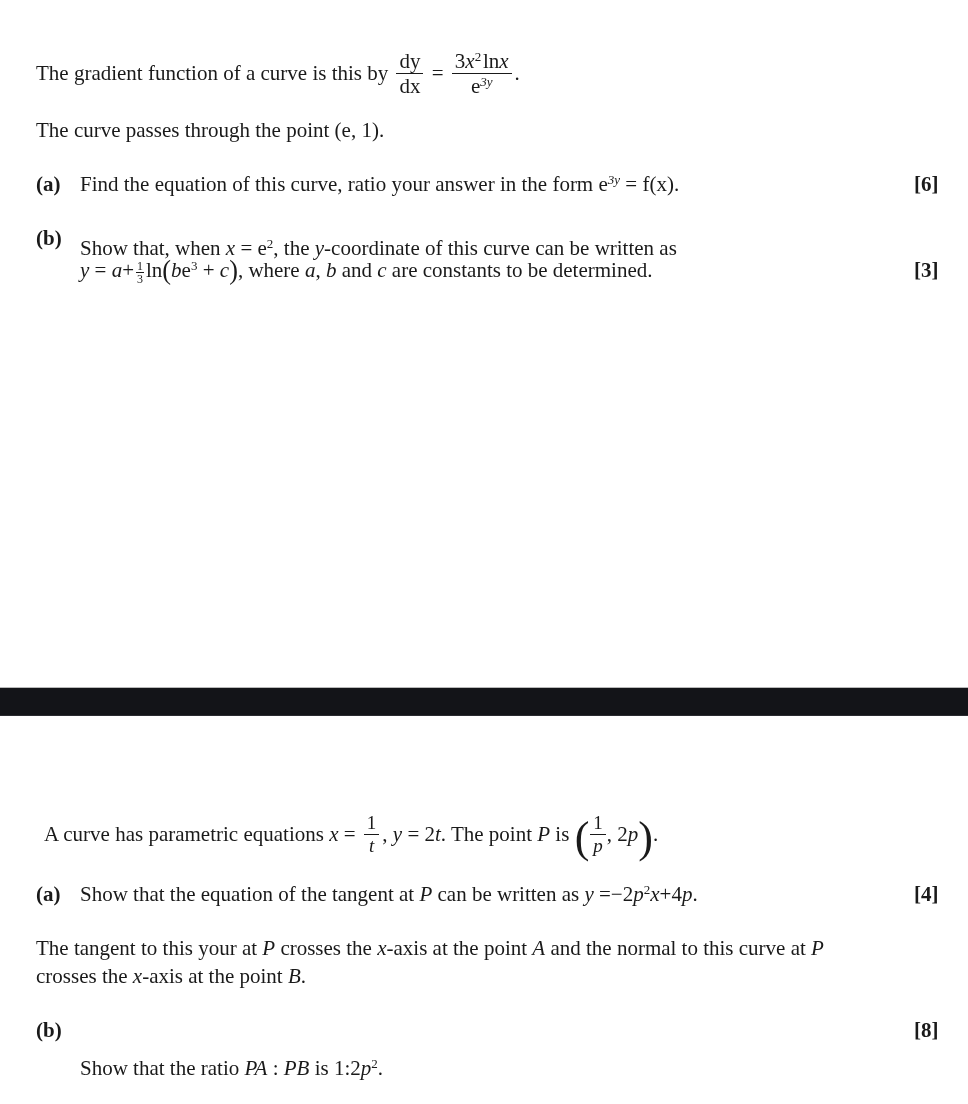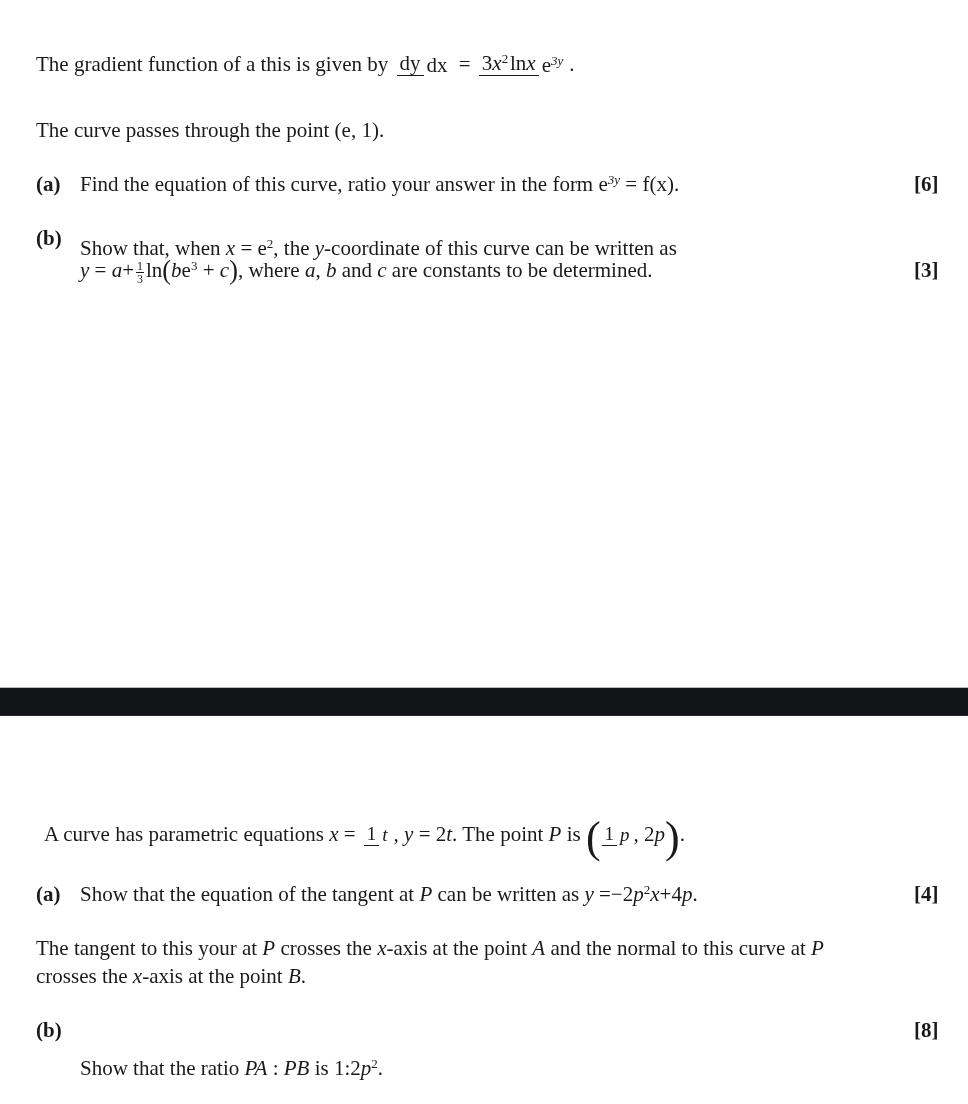--- a/index.html
+++ b/index.html
@@ -5,37 +5,37 @@
     html, body { margin: 0; padding: 0; }
     body {
       width: 968px; height: 1104px; background: #ffffff; position: relative; overflow: hidden;
       font-family: "Liberation Serif", "DejaVu Serif", serif; color: #1a1a1a; font-size: 21px;
     }
     .abs { position: absolute; white-space: nowrap; }
     .part { font-weight: bold; }
     .marks { font-weight: bold; left: 914px; }
     i, .it { font-style: italic; }
     sup { font-size: 0.62em; vertical-align: 0.55em; line-height: 0; }
-    .frac { display: inline-flex; flex-direction: row; align-items: center; vertical-align: middle; margin: 0 3px; line-height: 1.05; justify-content: flex-end; }
+    .frac { display: inline-flex; flex-direction: column; align-items: center; vertical-align: middle; margin: 0 3px; line-height: 1.05; justify-content: flex-end; }
     .frac .num { border-bottom: 1.4px solid #1a1a1a; padding: 0 3px 1px; }
     .frac .den { padding: 1px 3px 0; }
     .sfrac { display: inline-flex; flex-direction: column; align-items: center; vertical-align: middle; font-size: 12px; line-height: 1; margin: 0 2px; }
     .sfrac .num { border-bottom: 1px solid #1a1a1a; padding: 0 1px; }
     .paren { font-size: 1.25em; vertical-align: -0.08em; }
     .bigparen { font-size: 2.1em; vertical-align: -0.28em; font-weight: 300; }
     .divider {
       position: absolute; left: 0; top: 687px; width: 968px; height: 27px;
       background: #131418; border-top: 1px solid #b9b9b9; border-bottom: 1px solid #2a2b30;
     }
   </style>
 </head>
 <body>
 
 <div class="abs" style="left:36px; top:50px;">
-  <span style="vertical-align:middle;">The gradient function of a this is given by</span>
+  <span style="vertical-align:middle;">The gradient function of a curve is this by</span>
   <span class="frac">
     <span class="num"><span>dy</span></span>
     <span class="den"><span>dx</span></span>
   </span>
   <span style="vertical-align:middle;">=</span>
   <span class="frac">
     <span class="num">
       <span>3</span><i>x</i><sup>2</sup> <span>ln</span><i>x</i>
     </span>
     <span class="den">

